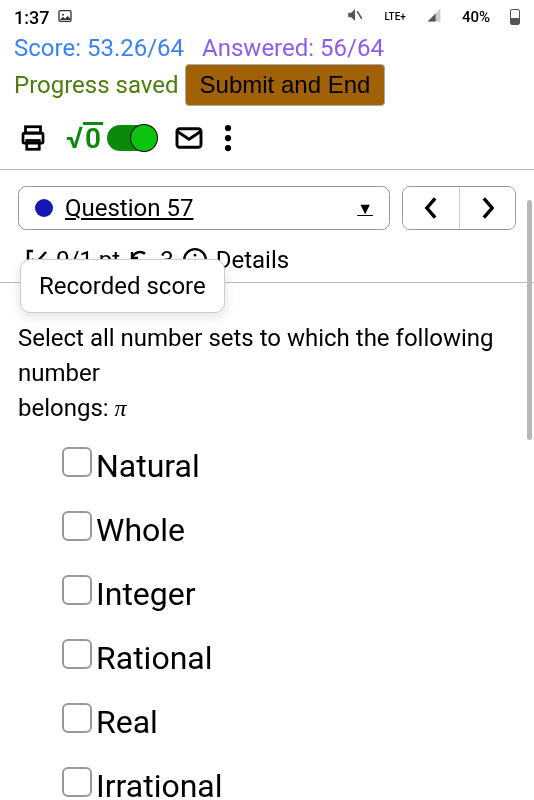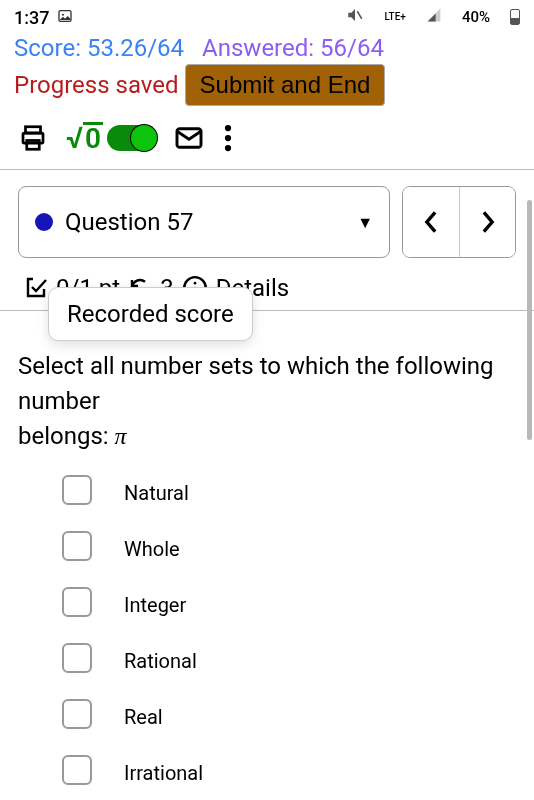--- a/index.html
+++ b/index.html
@@ -37,21 +37,21 @@
       font-size: 24px;
     }
     .score-text { color: #3b82f6; }
     .answered-text { color: #8b5cf6; }
     .row2 {
       display: flex;
       align-items: center;
       gap: 6px;
       padding: 2px 14px 8px;
     }
-    .progress-saved { color: #b91c1c; font-size: 24px; }
+    .progress-saved { color: #4d7c0f; font-size: 24px; }
     .submit-btn {
       background: #a16207;
       border: 1px solid #aaa;
       border-radius: 4px;
       padding: 6px 14px;
       font-size: 24px;
       cursor: pointer;
     }
     .toolbar {
       display: flex;
@@ -79,26 +79,27 @@
     .qselect-row {
       display: flex;
       gap: 12px;
       padding: 16px 18px 12px;
       align-items:stretch;
     }
     .qselect {
       flex: 1;
       border: 1px solid #999;
       border-radius: 8px;
-      height: 72px;
+      height: 44px;
       display: flex;
       align-items: center;
       padding: 0 16px;
       cursor: pointer;
       position:relative;
+      text-decoration:underline;
     }
     .qdot { width:18px; height:18px; border-radius:50%; background:#1616b8; margin-right:12px;}
     .qlabel { font-size:24px; }
     .qcaret { margin-left:auto; font-size:16px;}
     .nav-pair { display:flex; border:1px solid #999; border-radius:8px; overflow:hidden;}
     .nav-btn { width:56px; display:flex; align-items:center; justify-content:center; font-size:22px; cursor:pointer; background:#fff;}
     .nav-btn + .nav-btn { border-left:1px solid #ccc;}
     .meta-row {
       display:flex;
       align-items:center;
@@ -117,33 +118,33 @@
       border-radius:3px;
     }
     .question-area {
       border-top:1px solid #bbb;
       padding: 38px 18px 0 18px;
       position:relative;
     }
     .tooltip {
       position:absolute;
       top: -24px;
-      left: 48px;
+      left: 20px;
       background:#fff;
       border:1px solid #ccc;
       border-radius:10px;
       padding: 12px 18px;
       font-size:24px;
       box-shadow: 0 4px 12px rgba(0,0,0,.12);
       z-index:5;
     }
     .qtext { font-size:24px; line-height:1.45; padding-top:0;}
     .pi { font-family: 'Times New Roman', serif; font-style: italic; }
     .options { padding: 22px 0 0 44px; display:flex; flex-direction:column; gap:26px;}
-    .opt { display:flex; align-items:flex-end; gap:32px; font-size:20px;}
+    .opt { display:flex; align-items:flex-start; gap:4px; font-size:32px;}
     .checkbox {
       width:30px; height:30px; border:2px solid #999; border-radius:6px; cursor:pointer;
       flex-shrink:0;
     }
   </style>
 </head>
 <body>
 
 <div class="status-bar">
   <div class="status-left">

